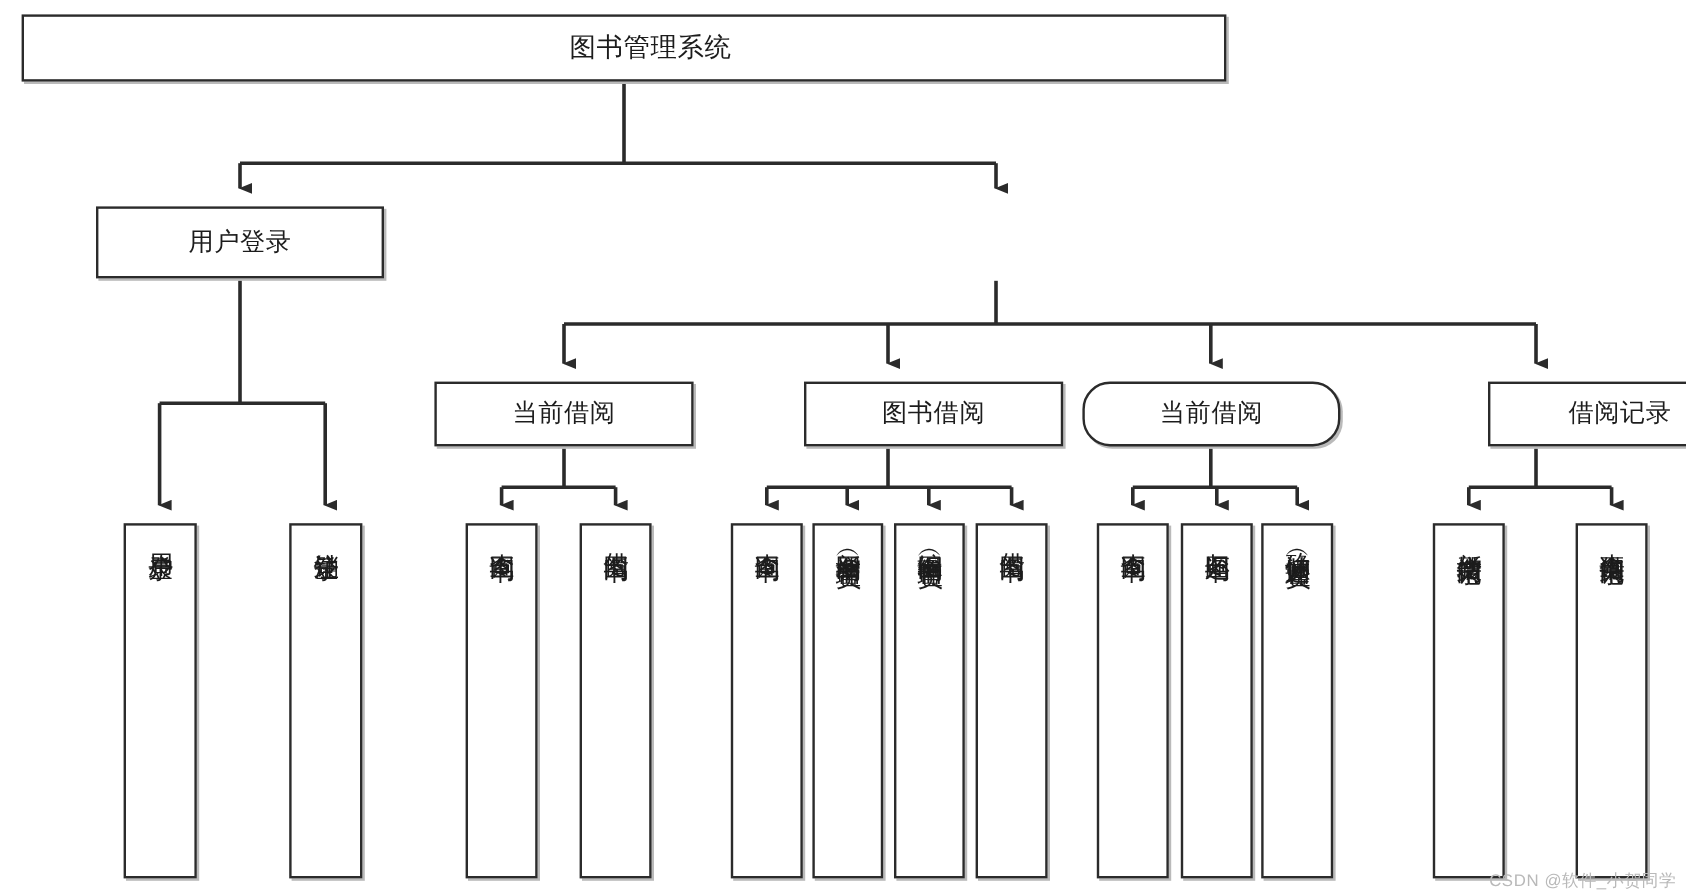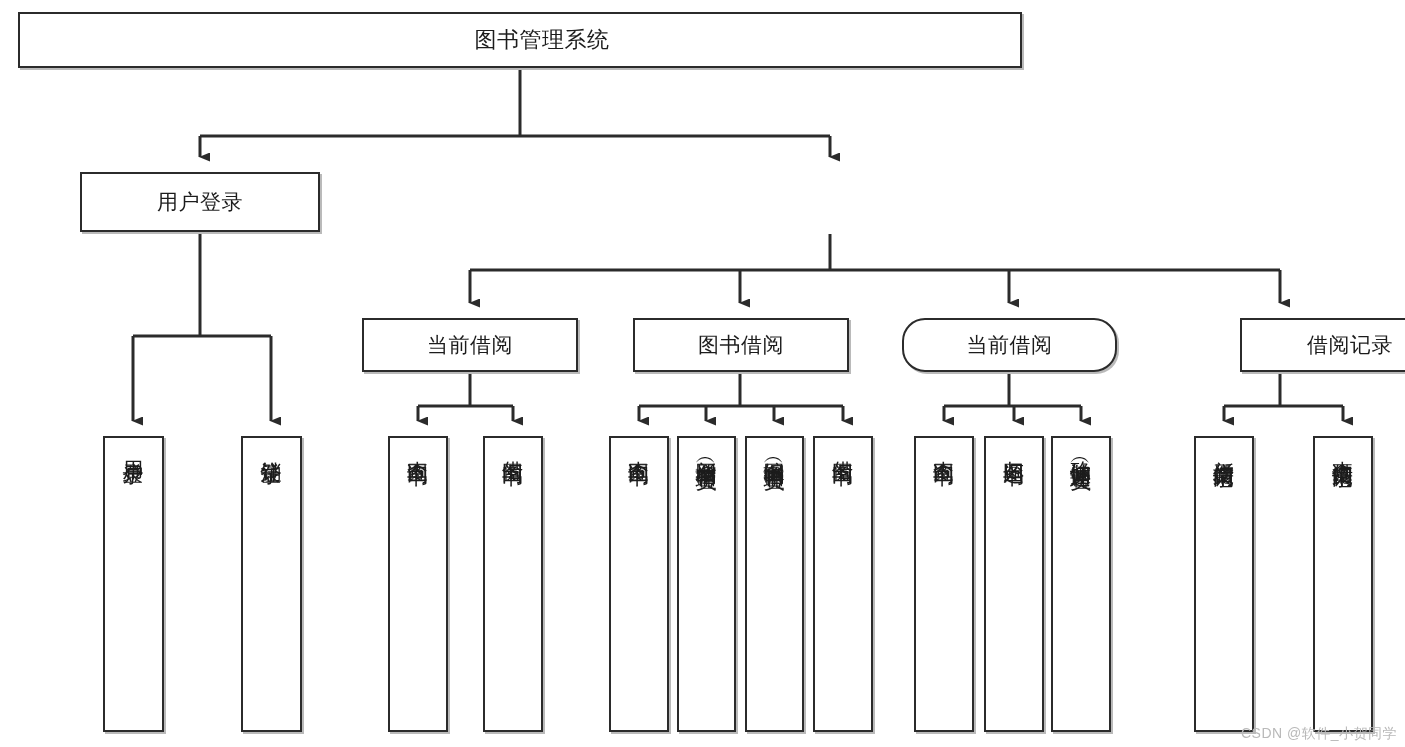--- a/index.html
+++ b/index.html
@@ -132,21 +132,21 @@
 
   <div class="node horizontal" style="left:80px; top:172px; width:240px; height:60px;">
     <span class="label">用户登录</span>
   </div>
 
 
   <div class="node horizontal" style="left:362px; top:318px; width:216px; height:54px;">
     <span class="label">当前借阅</span>
   </div>
 
-  <div class="node horizontal" style="left:633px; top:318px; width:216px; height:54px;">
+  <div class="node horizontal" style="left:670px; top:318px; width:216px; height:54px;">
     <span class="label">图书借阅</span>
   </div>
 
   <div class="node horizontal" style="left:902px; top:318px; width:215px; height:54px;border-radius:23px;">
     <span class="label">当前借阅</span>
   </div>
 
   <div class="node horizontal" style="left:1240px; top:318px; width:220px; height:54px;">
     <span class="label">借阅记录</span>
   </div>

